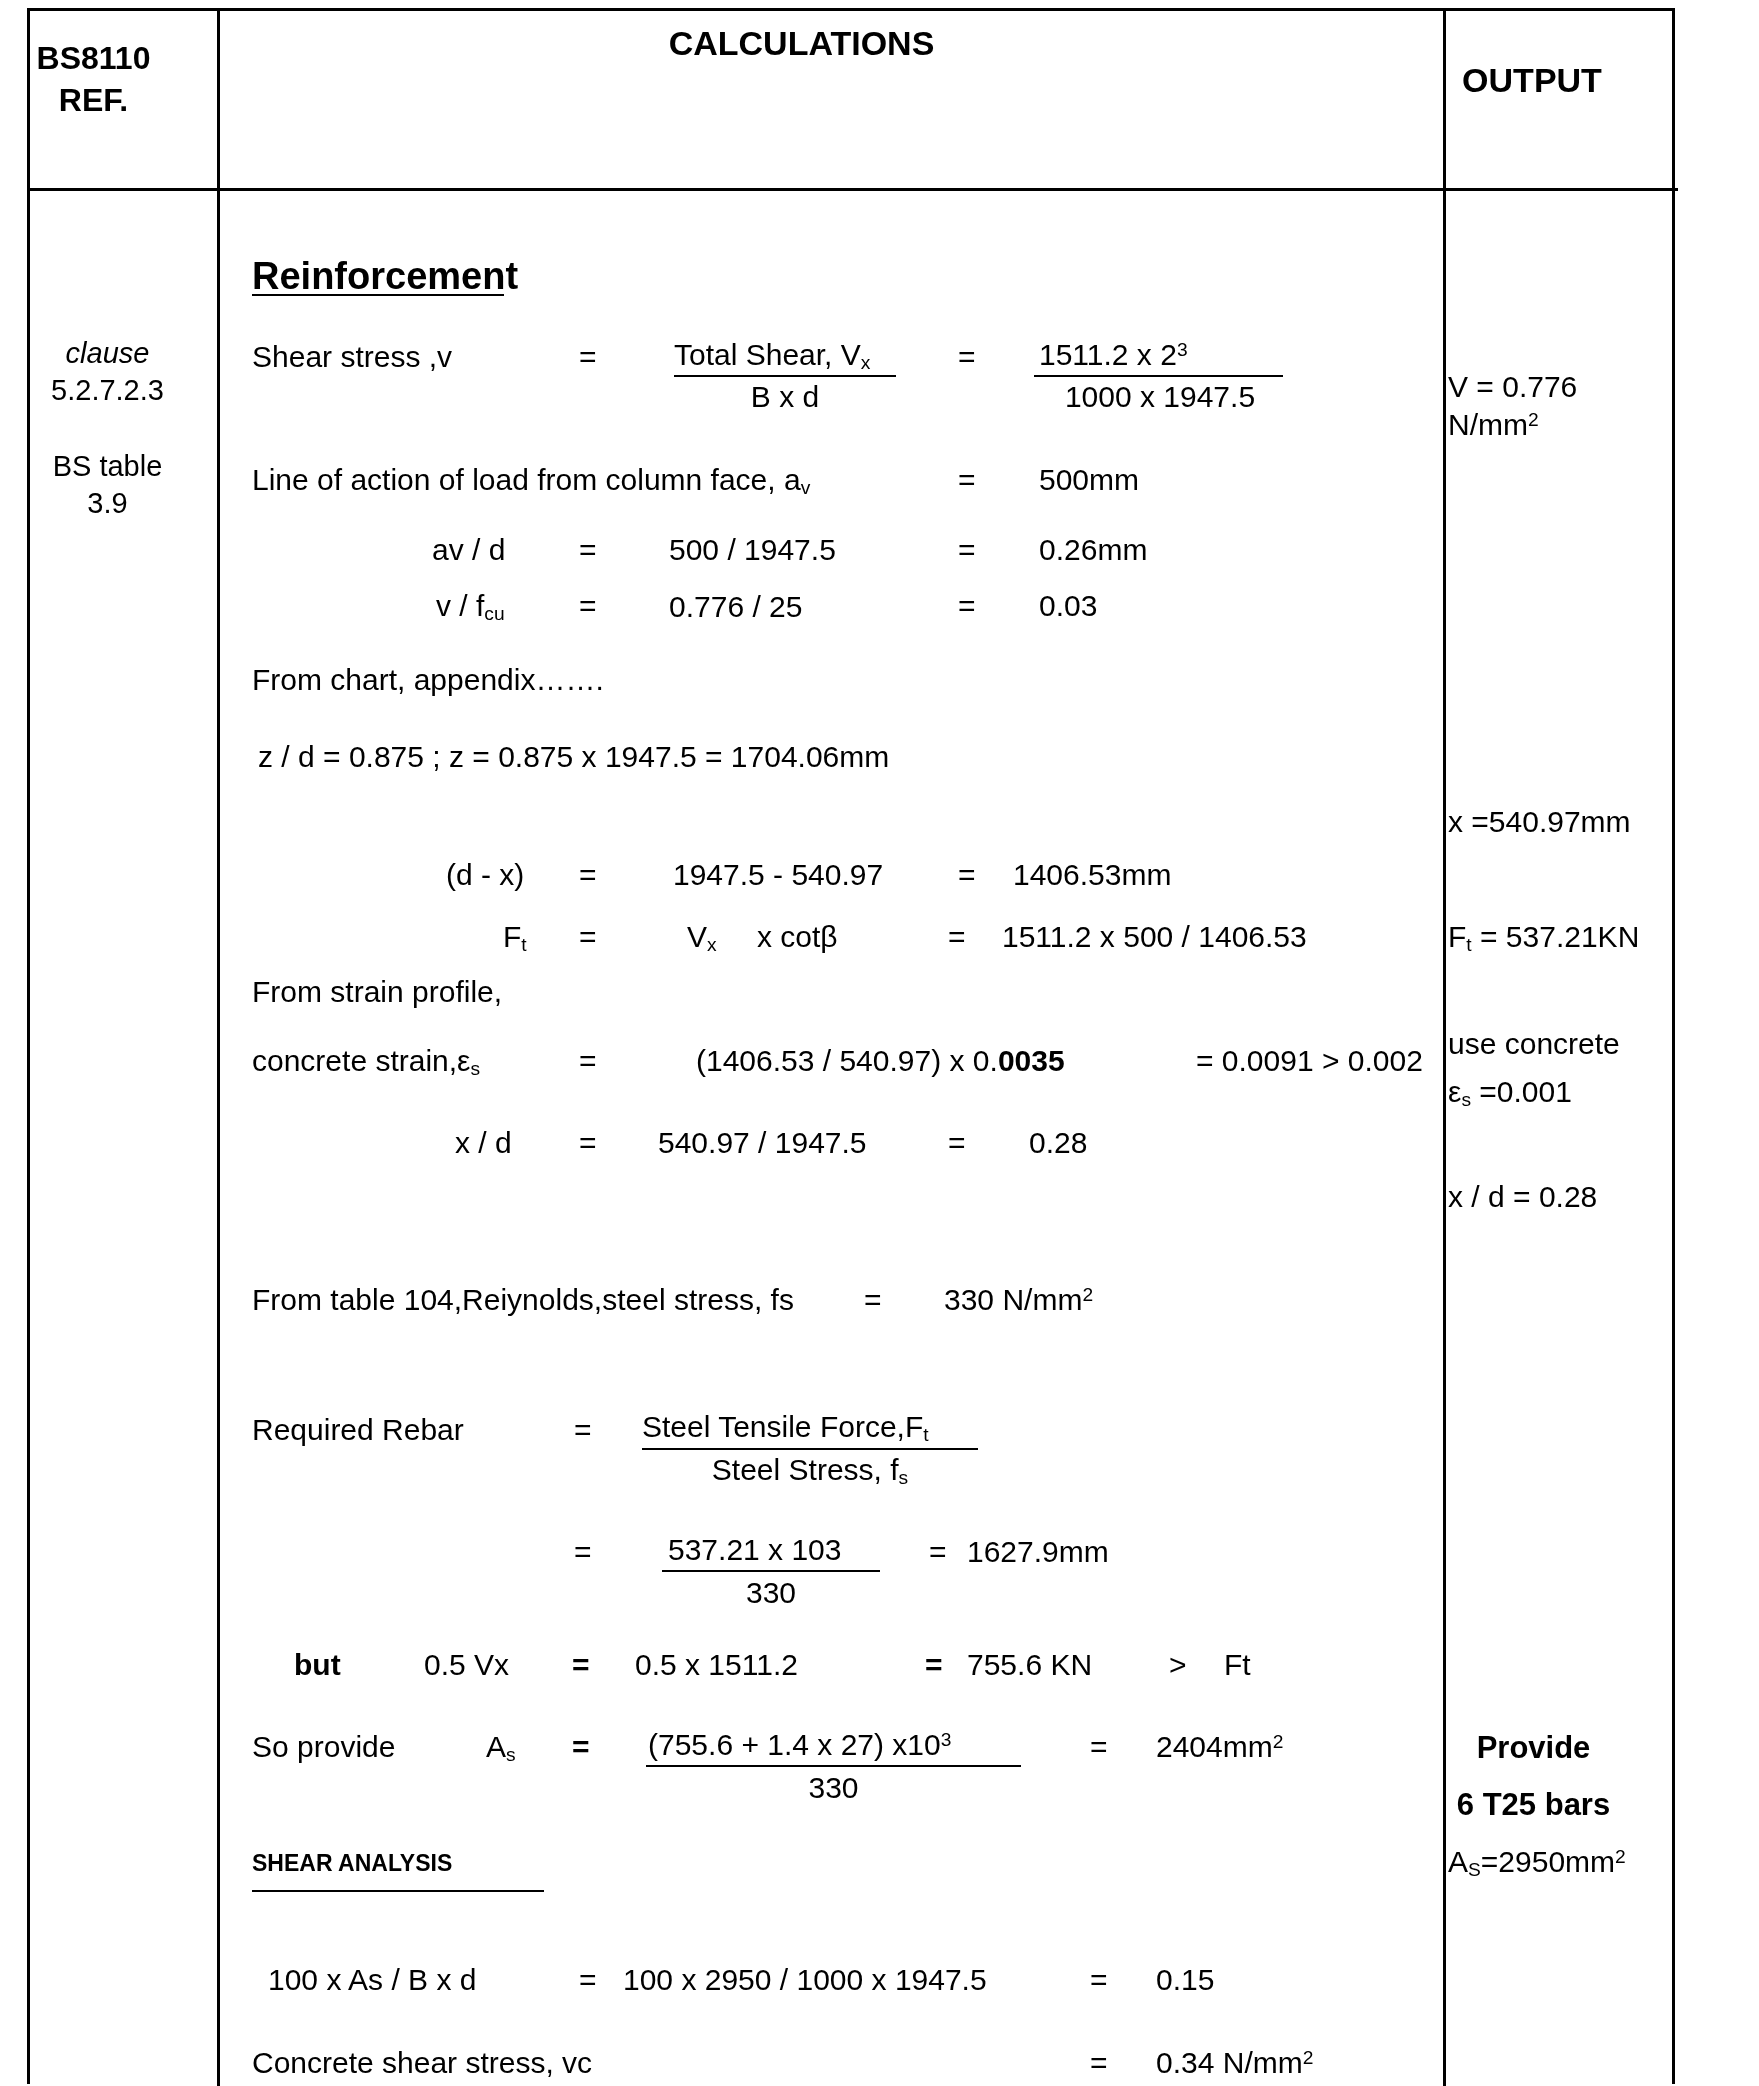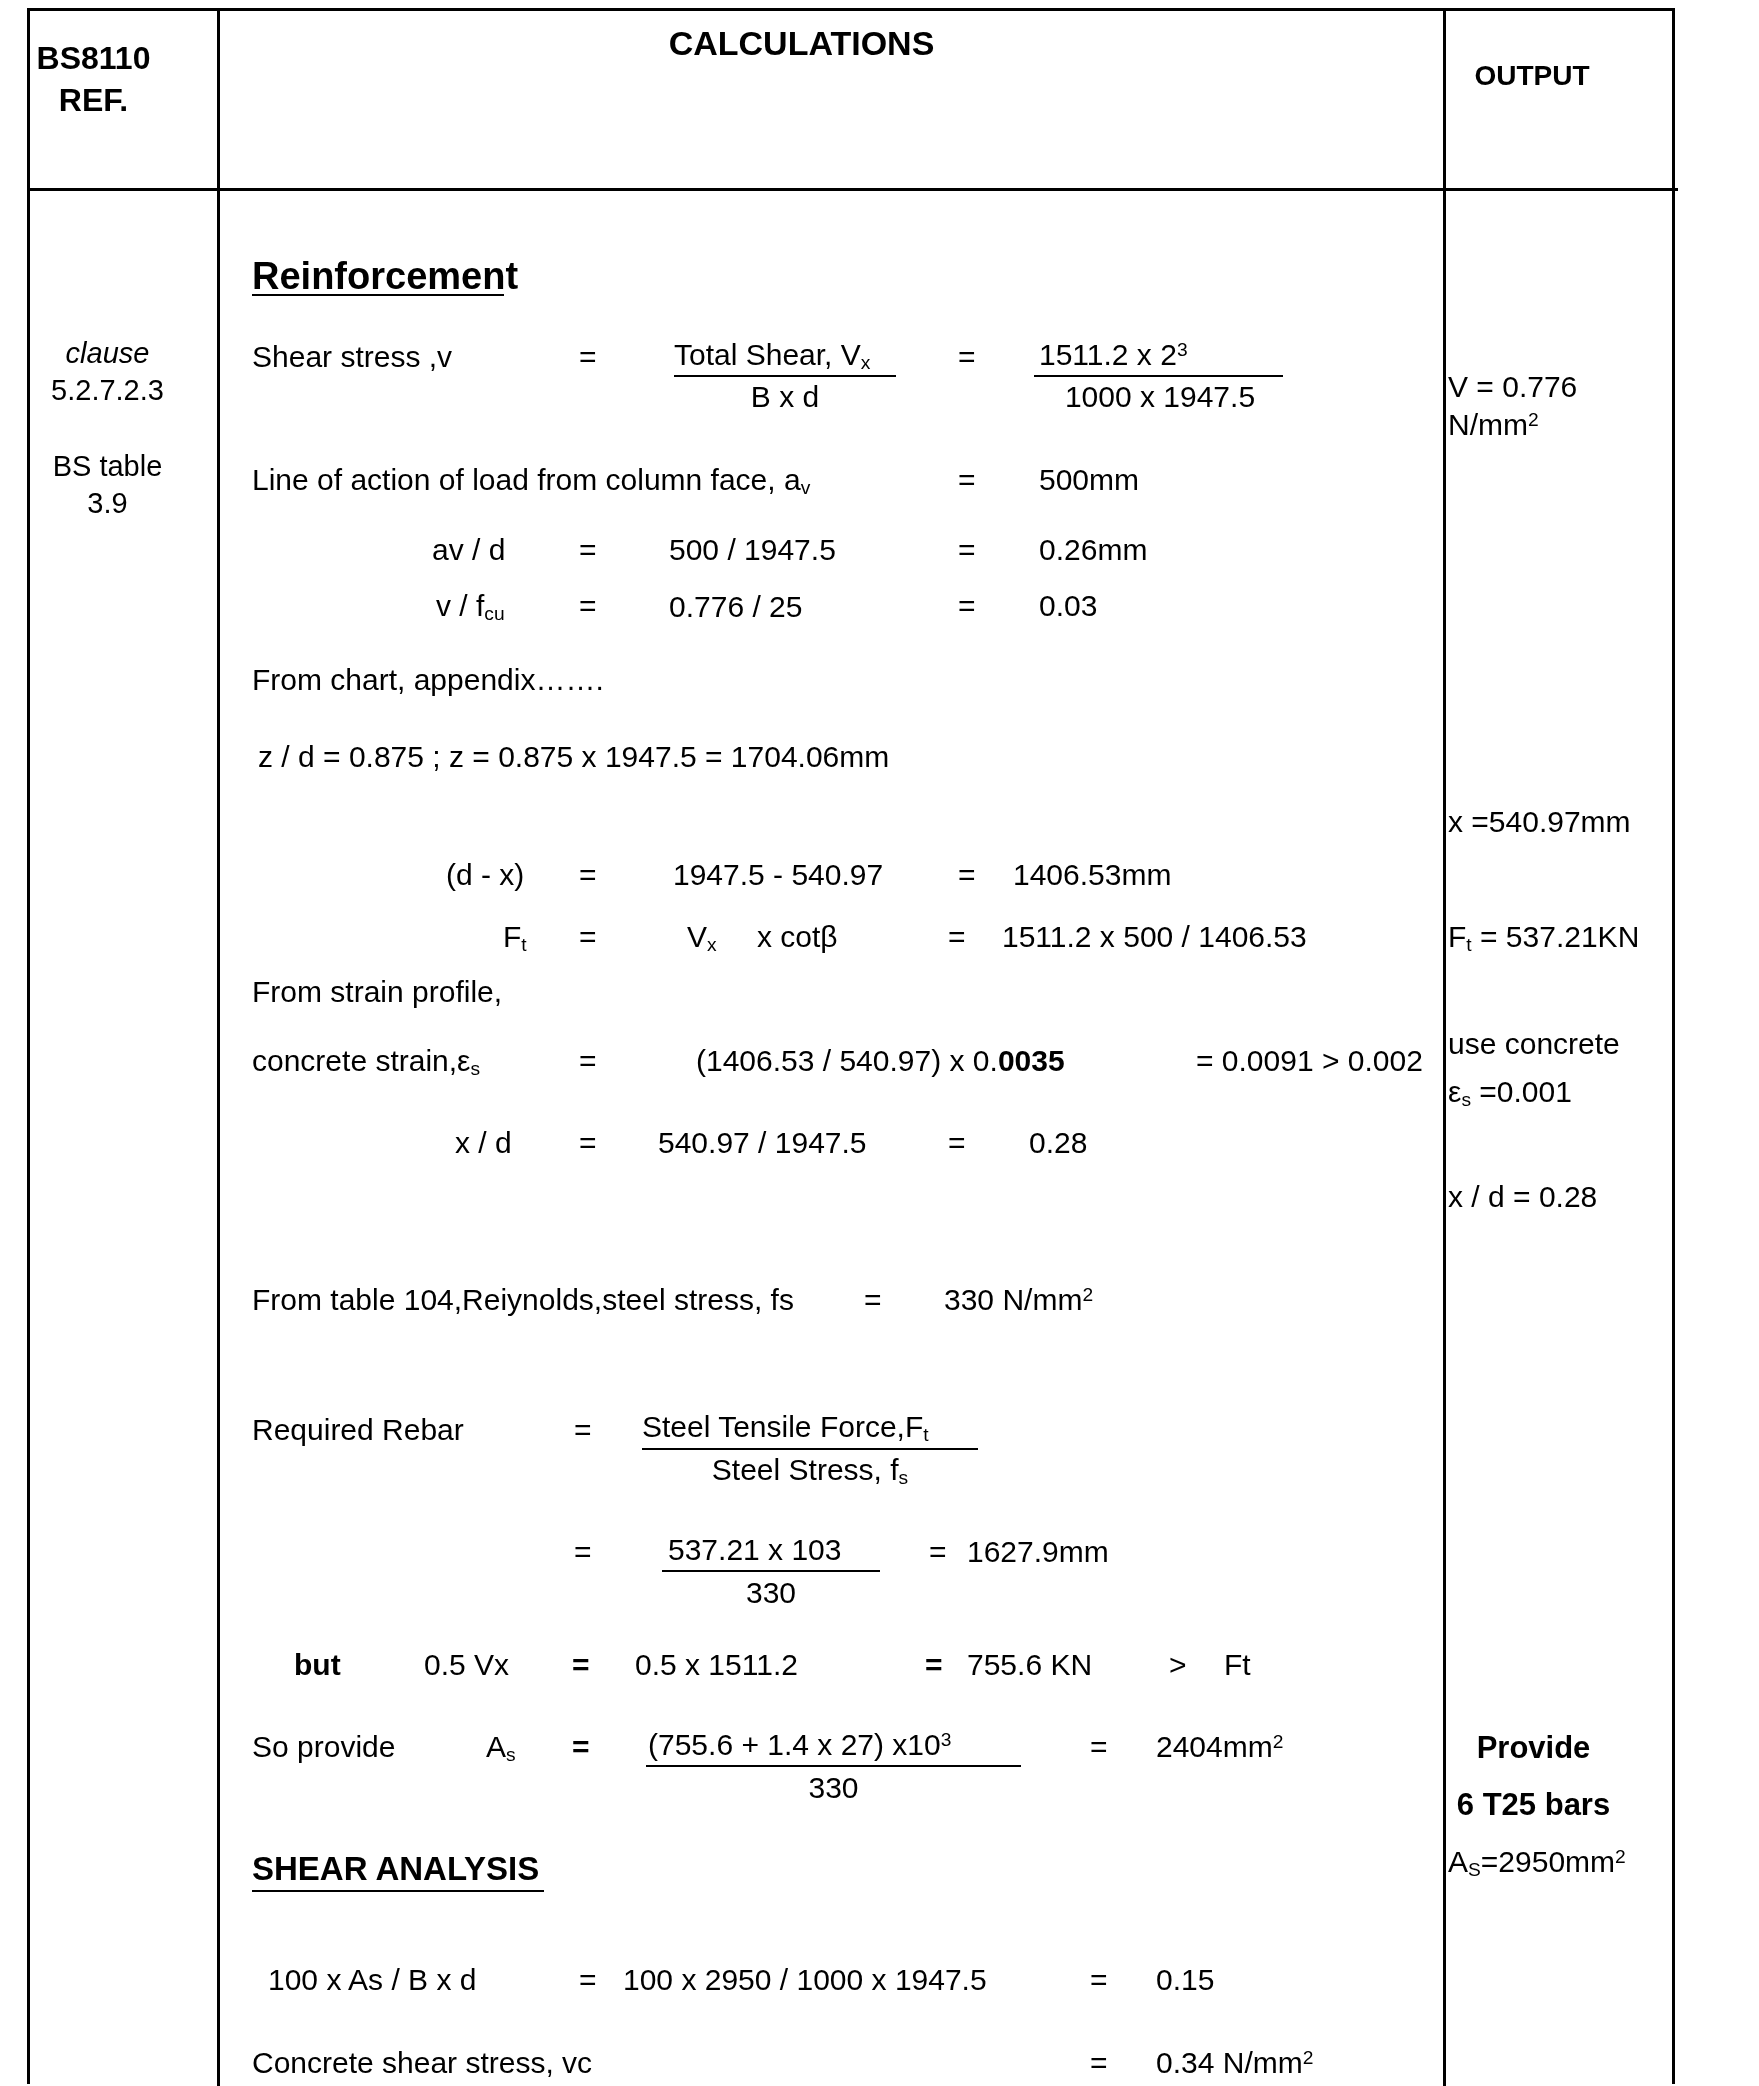--- a/index.html
+++ b/index.html
@@ -67,21 +67,21 @@
   .hdr-calc {
     left: 190px;
     top: 21.4px;
     width: 1223px;
     font-size: 34px;
   }
   .hdr-out {
     left: 1416px;
     top: 58px;
     width: 232px;
-    font-size: 28px;
+    font-size: 34px;
   }
 
   
   .t {
     position: absolute;
     font-size: 30px;
     line-height: 1.0;
     white-space: nowrap;
   }
   .t.it { font-style: italic; }
@@ -240,21 +240,21 @@
   <div class="t" style="left:648px; top:1730px;">
     <span>(755.6 + 1.4 x 27) x10</span><sup>3</sup>
   </div>
   <div class="rule" style="left:646px; top:1765px; width:375px;"></div>
   <div class="t ctr" style="left:646px; top:1773px; width:375px;">330</div>
   <div class="t" style="left:1090px; top:1732px;">=</div>
   <div class="t" style="left:1156px; top:1732px;">
     <span>2404mm</span><sup>2</sup>
   </div>
 
-  <div class="t bd" style="left:252px; top:1852px; font-size:33px;">SHEAR ANALYSIS</div>
+  <div class="t bd" style="left:252px; top:1852px; font-size:23px;">SHEAR ANALYSIS</div>
   <div class="rule" style="left:252px; top:1890px; width:292px;"></div>
 
   <div class="t" style="left:268px; top:1965px;">100 x As / B x d</div>
   <div class="t" style="left:579px; top:1965px;">=</div>
   <div class="t" style="left:623px; top:1965px;">100 x 2950 / 1000 x 1947.5</div>
   <div class="t" style="left:1090px; top:1965px;">=</div>
   <div class="t" style="left:1156px; top:1965px;">0.15</div>
 
   <div class="t" style="left:252px; top:2048px;">Concrete shear stress, vc</div>
   <div class="t" style="left:1090px; top:2048px;">=</div>

